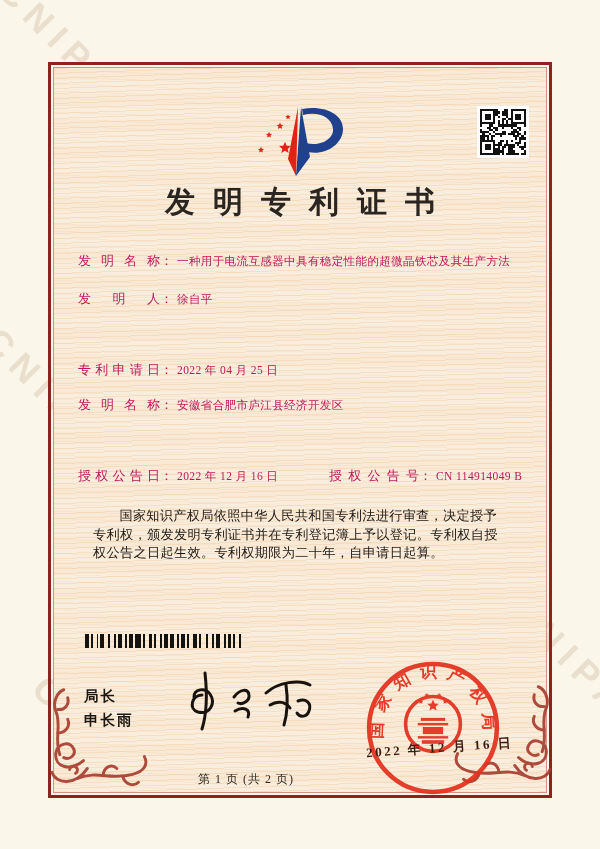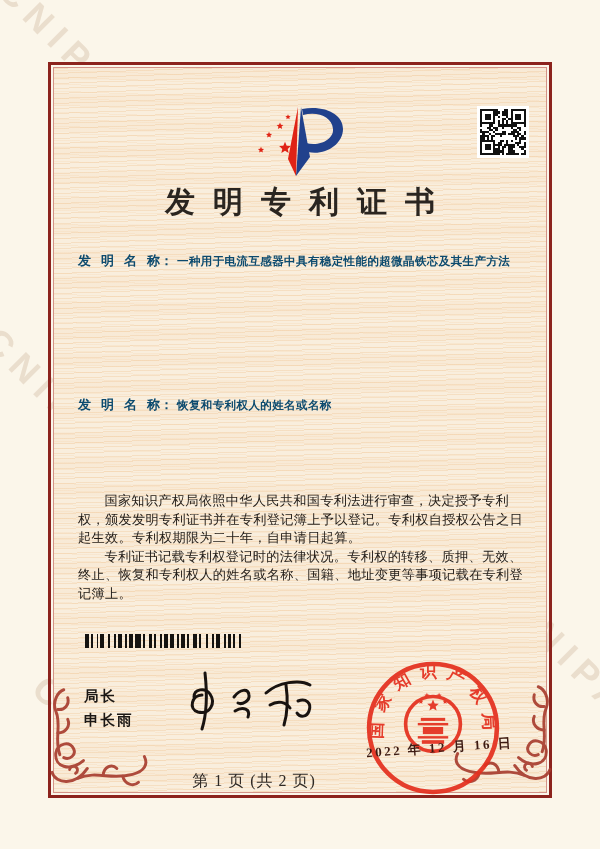--- a/index.html
+++ b/index.html
@@ -25,46 +25,46 @@
   .flourish.right{transform:scaleX(-1);}
 
   
   .certno{position:absolute;left:75px;top:100px;z-index:4;font-size:13px;font-weight:600;
           letter-spacing:1.5px;color:#2b2622;}
   .logo{position:absolute;left:252px;top:105px;z-index:4;}
   .qr{position:absolute;left:477px;top:106px;z-index:4;background:#fff;}
   .title{position:absolute;left:9px;top:182px;width:600px;z-index:4;text-align:center;
          font-size:30px;font-weight:bold;letter-spacing:18px;color:#2a2520;}
 
-  .row{position:absolute;left:78px;z-index:4;font-size:13px;font-weight:bold;color:#0c4a6e;white-space:nowrap;}
+  .row{position:absolute;left:78px;z-index:4;font-size:13px;font-weight:normal;color:#be185d;white-space:nowrap;}
   .row .lbl{display:inline-block;width:82px;text-align:justify;text-align-last:justify;vertical-align:bottom;}
   .row .lbl2{display:inline-block;width:90px;text-align:justify;text-align-last:justify;vertical-align:bottom;margin-left:20px;}
   .row .colon{margin-right:4px;}
   .row .val{font-size:11.5px;letter-spacing:0.4px;}
   .row .val.fixed{display:inline-block;width:132px;}
 
   .paras{position:absolute;left:78px;top:492px;width:446px;z-index:4;}
-  .paras p{margin:0;font-size:13.2px;line-height:18.6px;color:#1f1a16;text-indent:2em;
+  .paras p{margin:15px;font-size:13.2px;line-height:18.6px;color:#1f1a16;text-indent:2em;
            letter-spacing:0.3px;font-weight:500;}
 
   .barcode{position:absolute;left:85px;top:634px;width:156px;height:14px;z-index:4;display:flex;}
   .barcode span{height:100%;}
 
   .dir-title{position:absolute;left:84px;top:687px;z-index:4;font-family:"Liberation Sans",sans-serif;
              font-weight:bold;font-size:14.5px;letter-spacing:2px;color:#1c1815;}
   .dir-name{position:absolute;left:84px;top:711px;z-index:4;font-family:"Liberation Sans",sans-serif;
              font-weight:bold;font-size:14.5px;letter-spacing:2px;color:#1c1815;}
   .signature{position:absolute;left:178px;top:664px;z-index:4;}
 
   .seal{position:absolute;left:364px;top:659px;z-index:5;opacity:0.93;}
   .sealdate{position:absolute;left:366px;top:739px;z-index:6;font-size:13px;font-weight:bold;
             letter-spacing:2.5px;color:#3c1a12;transform:rotate(-4deg);white-space:nowrap;}
 
-  .pagenum{position:absolute;left:14px;top:771px;width:480px;z-index:4;text-align:center;
-           font-size:16px;letter-spacing:1px;color:#2e2925;}
+  .pagenum{position:absolute;left:6px;top:771px;width:480px;z-index:4;text-align:center;
+           font-size:12px;letter-spacing:1px;color:#2e2925;}
   .note{position:absolute;left:0;top:806px;width:600px;z-index:4;text-align:center;
         font-size:13px;letter-spacing:2px;color:#3a332c;}
 </style>
 </head>
 <body>
 
 <div class="page">
 
   <span class="wm" style="left:-18px;top:18px">CNIPA</span>
   <span class="wm" style="left:368px;top:256px">CNIPA</span>
@@ -369,27 +369,35 @@
       <rect x="17" y="20" width="1" height="1" fill="#111"></rect>
       <rect x="19" y="20" width="1" height="1" fill="#111"></rect>
       <rect x="20" y="20" width="1" height="1" fill="#111"></rect>
     </svg>
 
   <div class="title">发明专利证书</div>
 
   <div class="row" style="top:252px">
     <span class="lbl">发明名称</span><span class="colon">：</span><span class="val">一种用于电流互感器中具有稳定性能的超微晶铁芯及其生产方法</span>
   </div>
+  <div class="row" style="top:290px">
+    <span class="lbl">发明人</span><span class="colon">：</span><span class="val">徐自平</span>
+  </div>
+  <div class="row" style="top:361px">
+    <span class="lbl">专利申请日</span><span class="colon">：</span><span class="val">2022 年 04 月 25 日</span>
+  </div>
   <div class="row" style="top:396px">
-    <span class="lbl">发明名称</span><span class="colon">：</span><span class="val">恢复和专利权人的姓名或名称</span>
+    <span class="lbl">发明名称</span><span class="colon">：</span><span class="val">安徽省合肥市庐江县经济开发区</span>
+  </div>
+  <div class="row" style="top:467px">
+    <span class="lbl">授权公告日</span><span class="colon">：</span><span class="val fixed">2022 年 12 月 16 日</span><span class="lbl2">授权公告号</span><span class="colon">：</span><span class="val">CN 114914049 B</span>
   </div>
 
   <div class="paras">
     <p>国家知识产权局依照中华人民共和国专利法进行审查，决定授予专利权，颁发发明专利证书并在专利登记簿上予以登记。专利权自授权公告之日起生效。专利权期限为二十年，自申请日起算。</p>
-    <p>专利证书记载专利权登记时的法律状况。专利权的转移、质押、无效、终止、恢复和专利权人的姓名或名称、国籍、地址变更等事项记载在专利登记簿上。</p>
   </div>
 
   <div id="barcode" class="barcode">
       <span style="flex-grow: 2; background: rgb(21, 19, 16);"></span>
       <span style="flex-grow: 1; background: transparent;"></span>
       <span style="flex-grow: 1; background: rgb(21, 19, 16);"></span>
       <span style="flex-grow: 2; background: transparent;"></span>
       <span style="flex-grow: 1; background: rgb(21, 19, 16);"></span>
       <span style="flex-grow: 1; background: transparent;"></span>
       <span style="flex-grow: 2; background: rgb(21, 19, 16);"></span>

